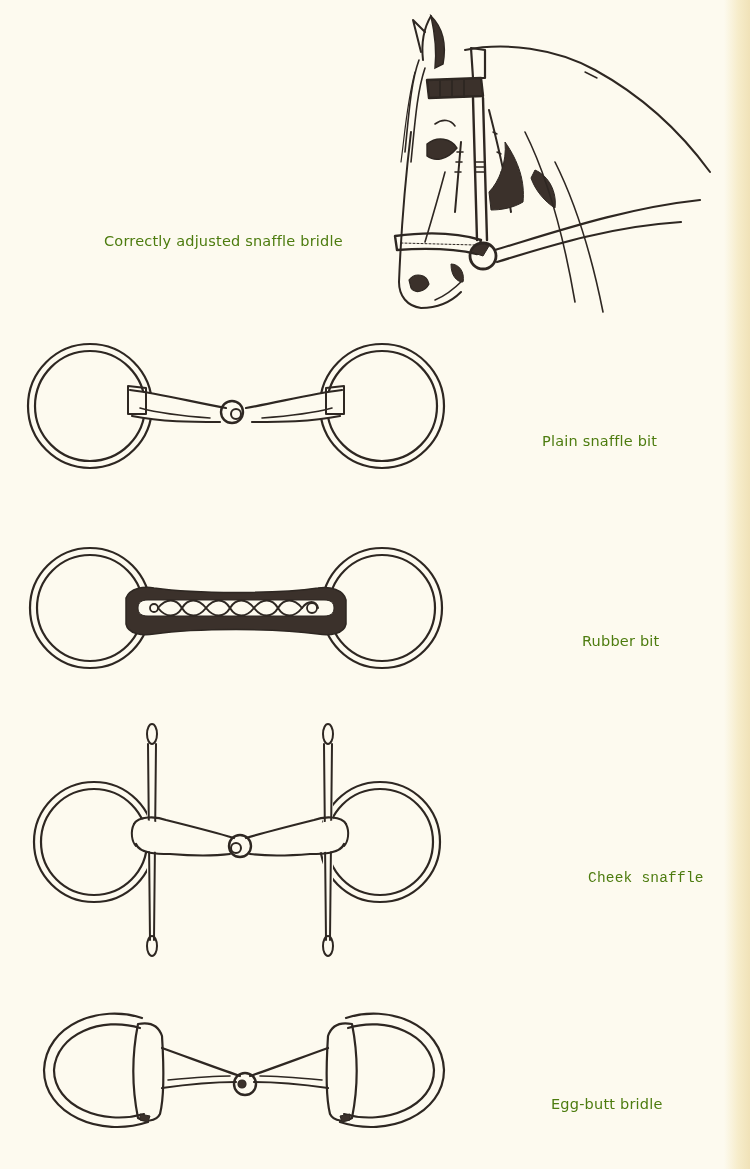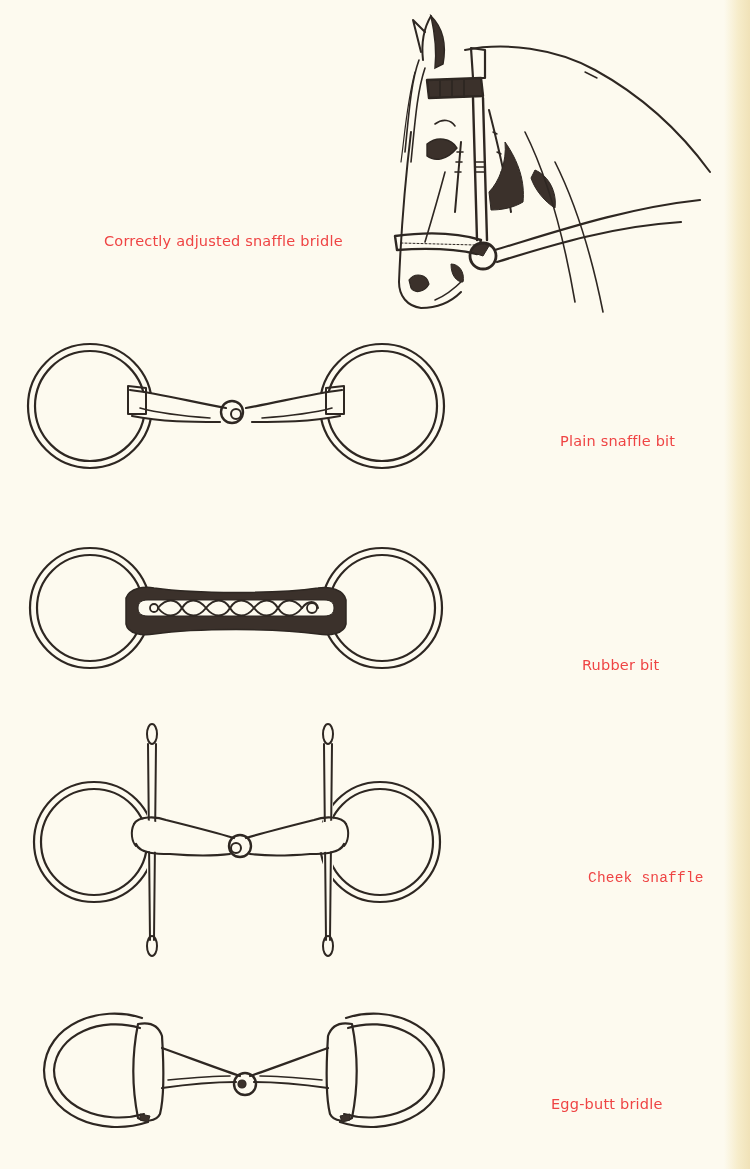--- a/index.html
+++ b/index.html
@@ -9,21 +9,21 @@
       font-family: "DejaVu Sans", sans-serif;
       color: #2a2622;
     }
     .gutter {
       position: absolute; top: 0; right: 0; width: 26px; height: 1169px;
       background: linear-gradient(to right, rgba(253,250,239,0) 0%, #f6ecca 55%, #f0e2b8 100%);
       pointer-events: none;
     }
     .caption {
       position: absolute; font-size: 14.5px; letter-spacing: 0.2px;
-      white-space: nowrap; color: #ef4444;
+      white-space: nowrap; color: #4d7c0f;
     }
     .fig { position: absolute; }
     svg { display: block; overflow: visible; }
     .ink { stroke: #2e2722; fill: none; stroke-linecap: round; stroke-linejoin: round; }
     .inkfill { fill: #3b312b; stroke: #2e2722; }
     .paper { fill: #fdfaef; }
   </style>
 </head>
 <body>
 
@@ -79,21 +79,21 @@
 
     <path class="ink" stroke-width="2.2" d="M110 238 C170 220 240 196 315 188"></path>
     <path class="ink" stroke-width="2.2" d="M112 250 C170 232 230 214 296 210"></path>
 
     <path class="inkfill" stroke-width="1.2" d="M24 268 C30 260 42 262 44 272 C40 280 30 282 26 276 Z"></path>
     <path class="ink" stroke-width="1.6" d="M50 288 C60 284 70 276 78 268"></path>
     <path class="inkfill" stroke-width="1" d="M66 252 C74 252 80 260 78 270 C72 270 66 264 66 252 Z"></path>
   </svg>
 </div>
 
-<div class="caption" style="left:560px; top:433px;">Plain snaffle bit</div>
+<div class="caption" style="left:542px; top:433px;">Plain snaffle bit</div>
 <div class="fig" style="left:22px; top:338px;">
   <svg width="430" height="135" viewBox="0 0 430 135">
     <circle class="ink" stroke-width="2.2" cx="68" cy="68" r="62"></circle>
     <circle class="ink" stroke-width="2.2" cx="68" cy="68" r="55"></circle>
     <circle class="ink" stroke-width="2.2" cx="360" cy="68" r="62"></circle>
     <circle class="ink" stroke-width="2.2" cx="360" cy="68" r="55"></circle>
 
     <path class="paper" d="M106 52 C140 56 170 64 202 70 L202 84 C170 84 140 84 108 78 Z"></path>
     <path class="ink" stroke-width="2.2" d="M108 52 C140 56 170 64 204 70"></path>
     <path class="ink" stroke-width="2.2" d="M110 78 C140 84 170 84 198 84"></path>
@@ -104,21 +104,21 @@
     <path class="ink" stroke-width="2.2" d="M320 52 C288 56 258 64 224 70"></path>
     <path class="ink" stroke-width="2.2" d="M318 78 C288 84 258 84 230 84"></path>
     <path class="ink" stroke-width="2" d="M322 48 L304 50 L304 76 L322 76 Z"></path>
     <path class="ink" stroke-width="1.6" d="M310 70 C288 76 268 78 240 80"></path>
 
     <circle class="ink" stroke-width="2.4" cx="210" cy="74" r="11"></circle>
     <circle class="ink" stroke-width="2" cx="214" cy="76" r="5"></circle>
   </svg>
 </div>
 
-<div class="caption" style="left:582px; top:633px;margin-top:24px;">Rubber bit</div>
+<div class="caption" style="left:582px; top:633px;">Rubber bit</div>
 <div class="fig" style="left:26px; top:540px;">
   <svg width="425" height="135" viewBox="0 0 425 135">
     <circle class="ink" stroke-width="2.2" cx="64" cy="68" r="60"></circle>
     <circle class="ink" stroke-width="2.2" cx="64" cy="68" r="53"></circle>
     <circle class="ink" stroke-width="2.2" cx="356" cy="68" r="60"></circle>
     <circle class="ink" stroke-width="2.2" cx="356" cy="68" r="53"></circle>
 
     <path class="inkfill" stroke-width="1.5" d="M100 58 C104 48 118 46 128 48 C170 54 250 54 292 48 C304 46 318 50 320 60 L320 84 C318 94 304 96 292 94 C250 88 170 88 128 94 C116 96 102 94 100 84 Z"></path>
 
     <path class="paper" stroke="#2e2722" stroke-width="1" d="M112 68 C112 62 116 60 122 60 L298 60 C304 60 308 62 308 68 C308 74 304 76 298 76 L122 76 C116 76 112 74 112 68 Z"></path>

